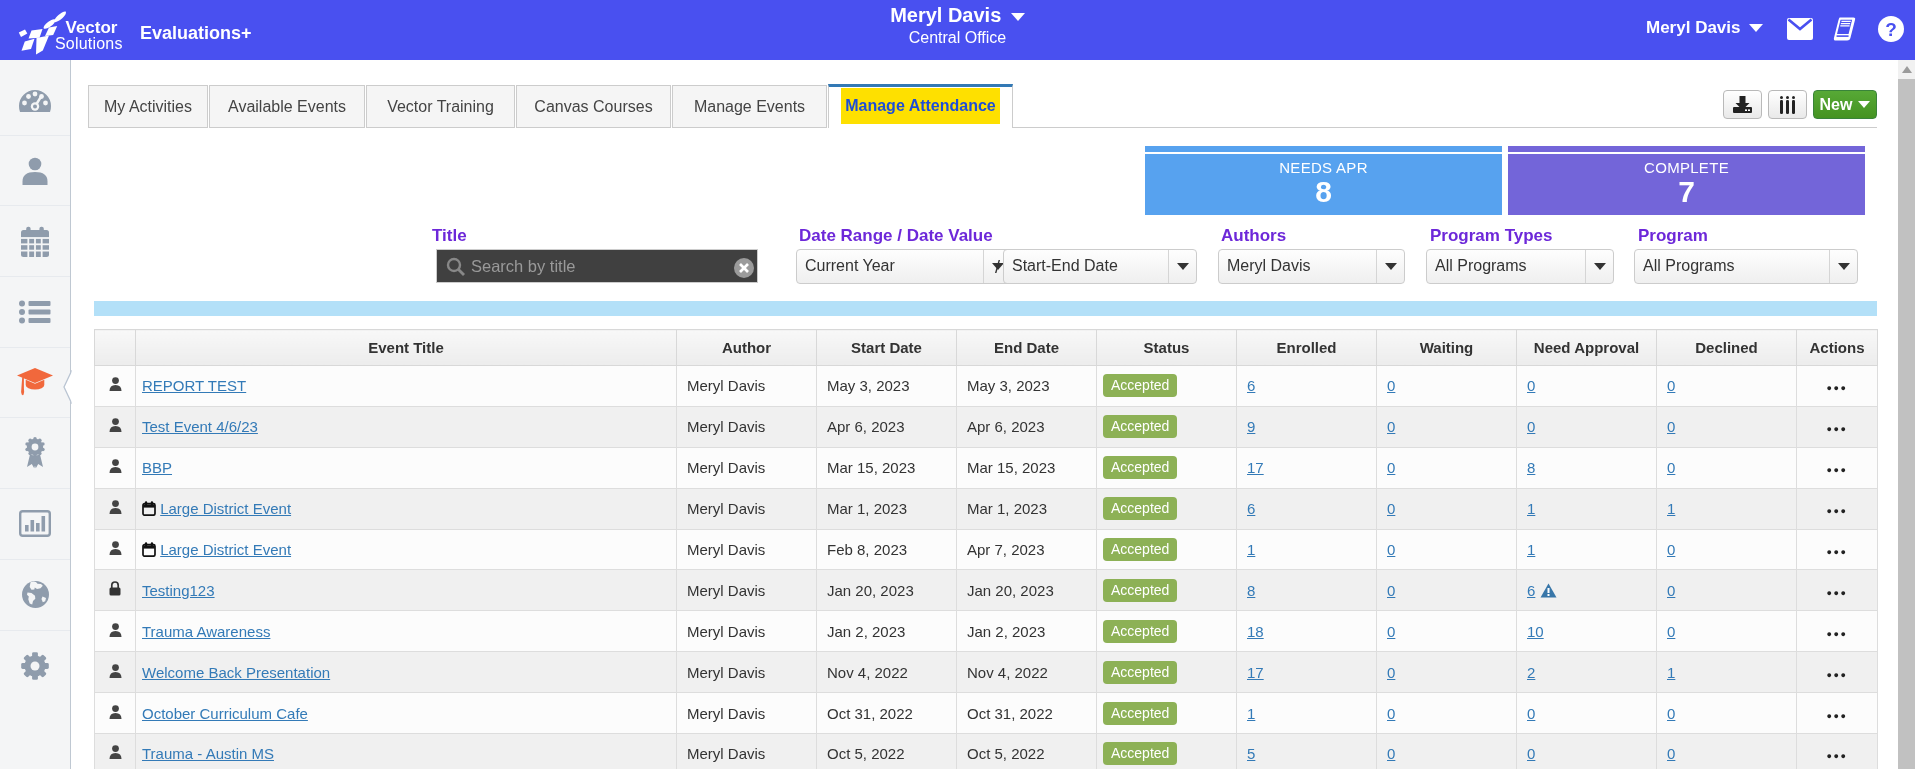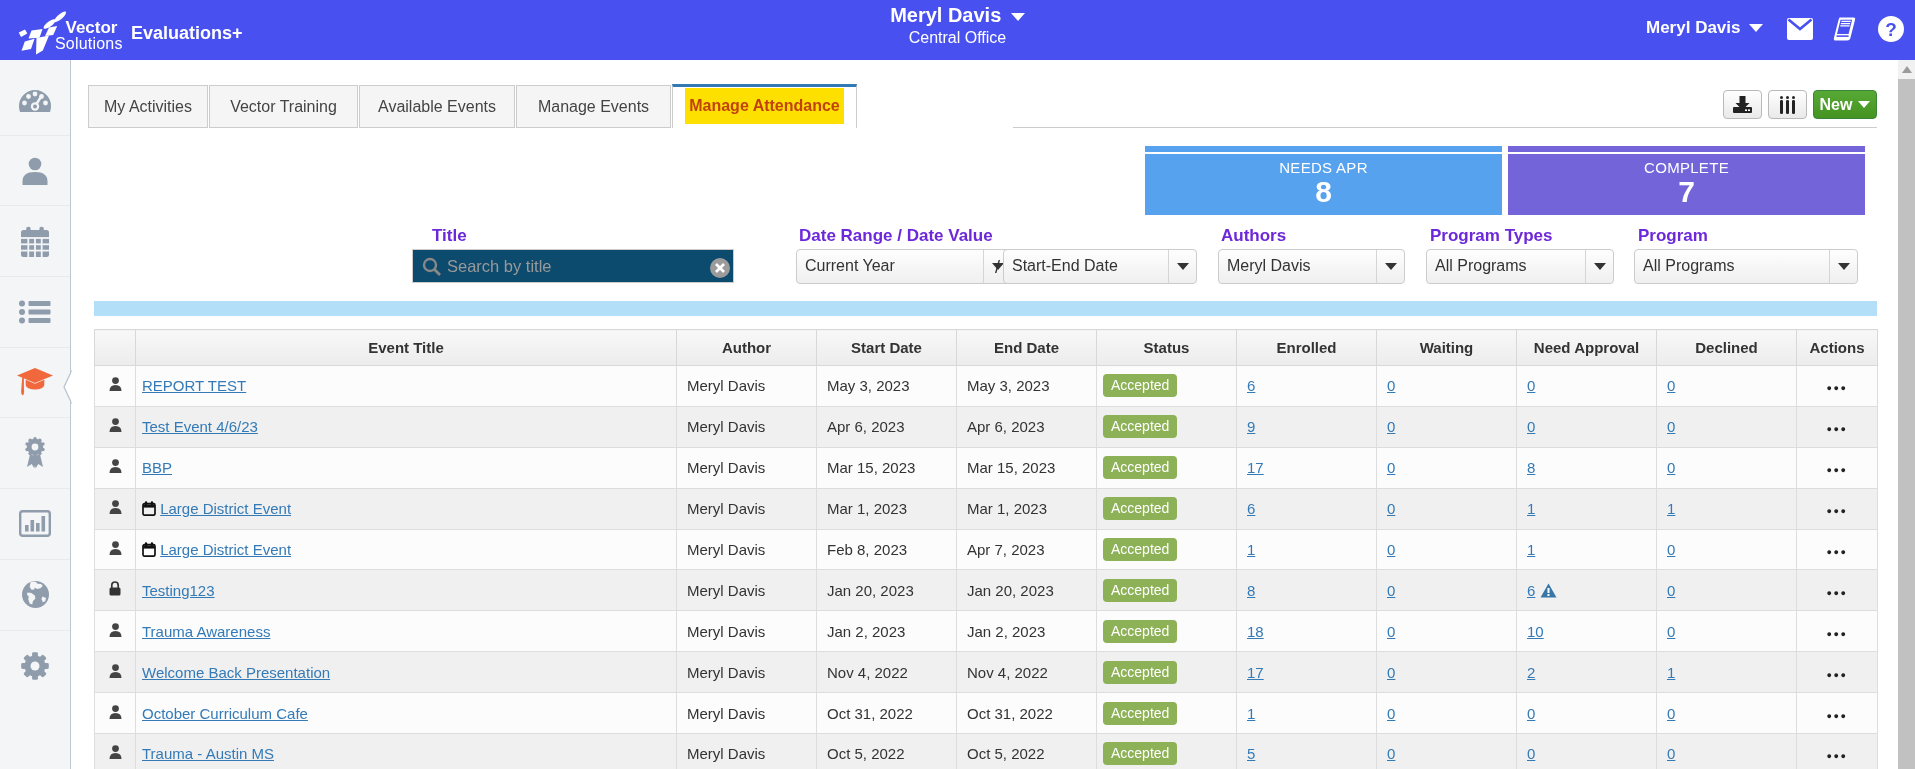--- a/index.html
+++ b/index.html
@@ -1,40 +1,40 @@
 <!DOCTYPE html>
 <html><head>
 <meta charset="utf-8">
 <style>
 * { margin:0; padding:0; box-sizing:border-box; }
 html,body { width:1915px; height:769px; overflow:hidden; font-family:"Liberation Sans", sans-serif; background:#fff; }
 
 
 #topbar { position:absolute; left:0; top:0; width:1915px; height:60px; background:#4950f0; }
 #logo { position:absolute; left:8px; top:4px; }
-#appname { position:absolute; left:131px; top:23px; color:#fff; font-size:18px; font-weight:bold; }
+#appname { position:absolute; left:140px; top:23px; color:#fff; font-size:18px; font-weight:bold; }
 #hcenter { position:absolute; left:0; top:0; width:1915px; text-align:center; color:#fff; }
 #hname { font-size:20px; font-weight:bold; margin-top:4px; }
 #hoffice { font-size:16px; margin-top:2px; }
 #hright { position:absolute; left:1646px; top:18px; color:#fff; font-size:17px; font-weight:bold; }
 .ct { display:inline-block; width:0; height:0; border-left:7px solid transparent; border-right:7px solid transparent; border-top:8px solid #fff; margin-left:4px; vertical-align:1px; }
 .hicon { position:absolute; top:14px; }
 
 
 #sidebar { position:absolute; left:0; top:60px; width:71px; height:709px; background:#f4f5f6; border-right:1px solid #bfc8d2; }
 .sitem { width:70px; height:70.7px; display:flex; align-items:center; justify-content:center; border-bottom:1px solid #e7eaee; }
 .sitem.last { border-bottom:none; }
 #notch { position:absolute; left:62px; top:370px; width:18px; height:34px; }
 
 
 #tabs { position:absolute; left:88px; top:85px; height:43px; }
 .tab { float:left; height:43px; line-height:41px; text-align:center; font-size:16px; color:#444;
   background:#f5f5f5; border:1px solid #ccc; margin-right:1px; }
 .tab.active { background:#fff; border-top:3px solid #3379b5; border-bottom:none; line-height:38px; height:44px; margin-top:-1px; }
-.tab.active span { background:#fee000; font-weight:bold; color:#c2410c; padding:9px 4px 10px; }
+.tab.active span { background:#fee000; font-weight:bold; color:#1d4ed8; padding:9px 4px 10px; }
 #tabline { position:absolute; left:1013px; top:127px; width:864px; height:1px; background:#ccc; }
 
 
 .btn { position:absolute; top:90px; height:29px; border:1px solid #b9b9b9; border-radius:4px;
   background:linear-gradient(#ffffff,#e9e9e9); display:flex; align-items:center; justify-content:center; }
 #btn-new { position:absolute; top:90px; left:1813px; width:64px; height:29px; border:1px solid #398439; border-radius:4px;
   background:linear-gradient(#57a936,#459321); color:#fff; font-size:16px; font-weight:bold;
   display:flex; align-items:center; justify-content:center; }
 
 
@@ -44,21 +44,21 @@
 .card .cnum { font-size:30px; font-weight:bold; line-height:31px; }
 
 
 .flabel { position:absolute; top:226px; font-size:17px; font-weight:bold; color:#6d28d9; }
 .sel { position:absolute; top:249px; height:35px; border:1px solid #ccc; border-radius:4px;
   background:linear-gradient(#fefefe,#efefef); font-size:16px; color:#333; }
 .sel .txt { position:absolute; left:8px; top:7px; }
 .sel .arr { position:absolute; right:0; top:0; width:28px; height:100%; border-left:1px solid #d5d5d5;
   display:flex; align-items:center; justify-content:center; }
 .tri { width:0; height:0; border-left:6px solid transparent; border-right:6px solid transparent; border-top:7.5px solid #333; }
-#search { position:absolute; left:412px; top:249px; width:322px; height:34px; border:1px solid #ccc; background:#0c4a6e; }
+#search { position:absolute; left:436px; top:249px; width:322px; height:34px; border:1px solid #ccc; background:#404040; }
 #search .ph { position:absolute; left:34px; top:7px; font-size:16.5px; color:#999; }
 #slash { position:absolute; left:995px; top:257px; font-size:18px; color:#333; }
 
 
 #bluebar { position:absolute; left:94px; top:301px; width:1783px; height:15px; background:#b3e0f8; }
 
 
 #tbl { position:absolute; left:94px; top:329px; width:1783px; border-collapse:collapse; table-layout:fixed; font-size:15px; color:#333; }
 #tbl th { height:36px; background:linear-gradient(#f8f8f8,#ececec); border:1px solid #d8d8d8; font-size:15px; color:#333; text-align:center; font-weight:bold; }
 #tbl td { height:40.9px; border:1px solid #ddd; padding:0 0 0 10px; background:#fcfcfc; }
@@ -235,22 +235,23 @@
   </div>
 </div>
 <svg id="notch" width="18" height="34" viewBox="0 0 18 34">
   <path d="M10 0 L2 17 L10 34" fill="#fff" stroke="none"></path>
   <path d="M10 0 L2 17 L10 34" fill="none" stroke="#b9c4d2" stroke-width="1.3"></path>
   <rect x="9.6" y="0" width="9" height="34" fill="#fff"></rect>
 </svg>
 
 <div id="tabs">
   <div class="tab" style="width:120px">My Activities</div>
+  <div class="tab" style="width:156px">Available Events</div>
   <div class="tab" style="width:149px">Vector Training</div>
-  <div class="tab" style="width:156px">Available Events</div>
+  <div class="tab" style="width:155px">Canvas Courses</div>
   <div class="tab" style="width:155px">Manage Events</div>
   <div class="tab active" style="width:185px"><span>Manage Attendance</span></div>
 </div>
 <div id="tabline"></div>
 
 <div class="btn" style="left:1723px; width:39px">
   <svg width="19" height="17" viewBox="0 0 19 17" fill="#222">
     <rect x="6.5" y="0" width="6" height="7"></rect>
     <polygon points="2.5,7 16.5,7 9.5,14"></polygon>
     <rect x="0" y="11" width="19" height="6" rx="1"></rect>

